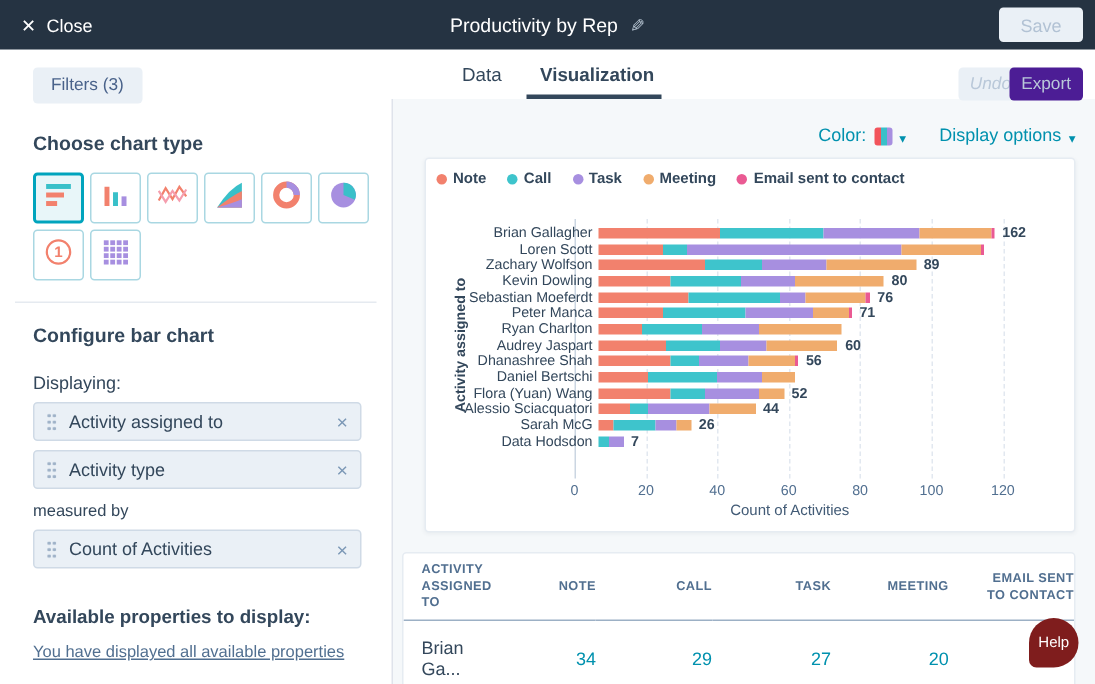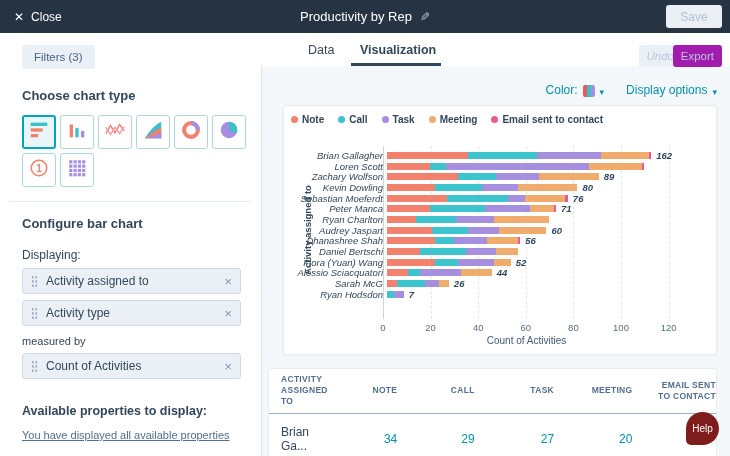--- a/index.html
+++ b/index.html
@@ -22,21 +22,21 @@
   
   .toolbar{position:absolute;top:33px;left:0;width:730px;height:33px;background:#fff;z-index:20;}
   .filters-btn{position:absolute;left:22px;top:12px;height:24px;padding:0 12px;background:#eaf0f6;
     color:#49628a;font-size:11.5px;border:none;border-radius:3px;}
   .tab{position:absolute;top:0;height:33px;display:flex;align-items:center;font-size:12.5px;color:#33475b;cursor:pointer;}
   .tab-data{left:308px;font-weight:500;}
   .tab-viz{left:360px;font-weight:700;}
   .tab-underline{position:absolute;left:351px;top:30px;width:90px;height:3px;background:#33475b;}
   .undo-btn{position:absolute;right:48px;top:12px;height:22px;padding:0 8px;background:#eaf0f6;
     color:#b9c8d9;font-size:11.5px;border:none;border-radius:3px;font-style:italic;}
-  .export-btn{position:absolute;right:8px;top:12px;height:22px;padding:0 8px;background:#a21caf;
+  .export-btn{position:absolute;right:8px;top:12px;height:22px;padding:0 8px;background:#4c1d95;
     color:#b9c8d9;font-size:11.5px;border:none;border-radius:3px;}
 
   
   .sidebar{position:absolute;top:66px;left:0;width:262px;bottom:0;background:#fff;
     border-right:1px solid #dfe3eb;padding:22px 20px 0 22px;z-index:10;}
   .sb-heading{font-size:13px;font-weight:700;color:#33475b;margin:0 0 12px 0;}
   .tile-grid{display:flex;flex-wrap:wrap;gap:4px;width:228px;}
   .tile{width:34px;height:34px;border:1px solid #a9d7e2;border-radius:3px;background:#fff;
     display:flex;align-items:center;justify-content:center;cursor:pointer;}
   .tile.selected{border:2px solid #00a4bd;background:#e8f6f9;}
@@ -68,21 +68,21 @@
     border:1px solid #e6ecf2;border-radius:3px;box-shadow:0 1px 3px rgba(45,62,80,.06);}
   .legend{position:absolute;left:7px;top:8px;display:flex;gap:14px;align-items:center;}
   .legend-item{display:flex;align-items:center;gap:4px;}
   .legend-dot{width:7px;height:7px;border-radius:50%;}
   .legend-label{font-size:10px;font-weight:700;color:#33475b;}
   .ylabel{position:absolute;left:-36px;top:118px;width:120px;height:12px;text-align:center;
     transform:rotate(-90deg);font-size:9.5px;font-weight:700;color:#33475b;}
   .gridlayer{position:absolute;left:99px;top:40px;height:173px;width:287px;}
   .gridline{position:absolute;top:0;bottom:0;width:0;border-left:1px dashed #e2e8f0;}
   .gridline.zero{border-left:1px solid #cbd6e2;}
-  .rows{position:absolute;left:4px;top:44px;right:0;font-style:italic;}
+  .rows{position:absolute;left:16px;top:44px;right:0;}
   .bar-row{height:10.7px;display:flex;align-items:center;}
   .rep-name{width:95px;text-align:right;font-size:9.5px;color:#33475b;white-space:nowrap;}
   .bars{display:flex;margin-left:4px;height:7px;}
   .seg{height:7px;}
   .bar-label{margin-left:5px;font-size:9.5px;font-weight:700;color:#33475b;}
   .ticks{position:absolute;left:99px;top:216px;width:287px;height:11px;}
   .tick{position:absolute;transform:translateX(-50%);font-size:9.5px;color:#516f90;}
   .xlabel{position:absolute;left:99px;top:229px;width:287px;text-align:center;
     font-size:10px;color:#425b76;}
 
@@ -405,21 +405,21 @@
         <span class="rep-name">Sarah McG</span>
         <div class="bars">
           <div class="seg" style="width: 9.52px; background: rgb(242, 129, 109);"></div>
           <div class="seg" style="width: 28.56px; background: rgb(62, 196, 204);"></div>
           <div class="seg" style="width: 14.28px; background: rgb(167, 143, 224);"></div>
           <div class="seg" style="width: 9.52px; background: rgb(240, 172, 109);"></div>
         </div>
         <span class="bar-label">26</span>
       </div>
       <div class="bar-row">
-        <span class="rep-name">Ryan Hodsdon</span>
+        <span class="rep-name">Data Hodsdon</span>
         <div class="bars">
           <div class="seg" style="width: 7.14px; background: rgb(62, 196, 204);"></div>
           <div class="seg" style="width: 9.52px; background: rgb(167, 143, 224);"></div>
         </div>
         <span class="bar-label">7</span>
       </div>
     </div>
   <div class="ticks" id="ticks">
       <span class="tick" style="left: 0px;">0</span>
       <span class="tick" style="left: 47.6px;">20</span>

